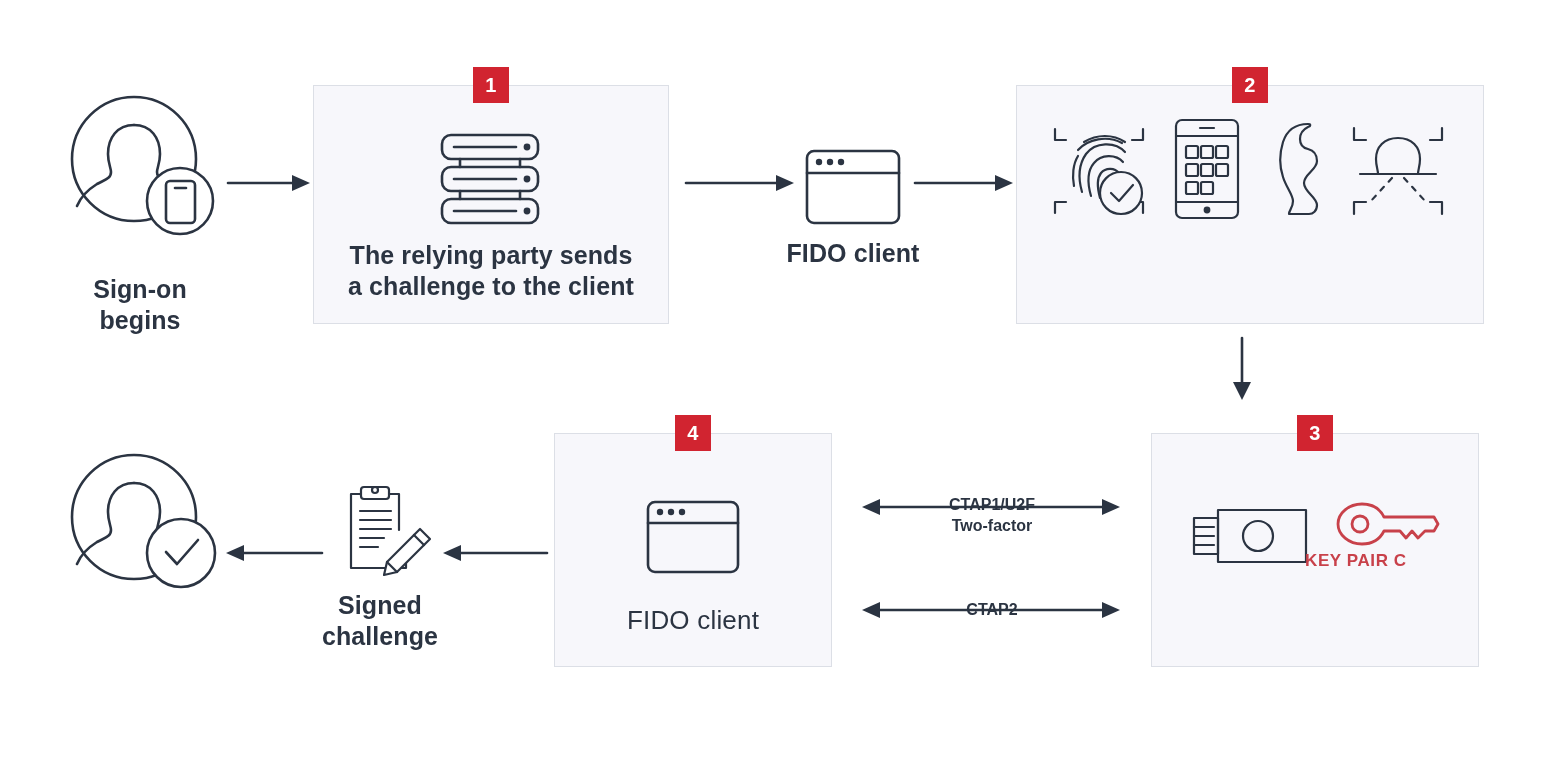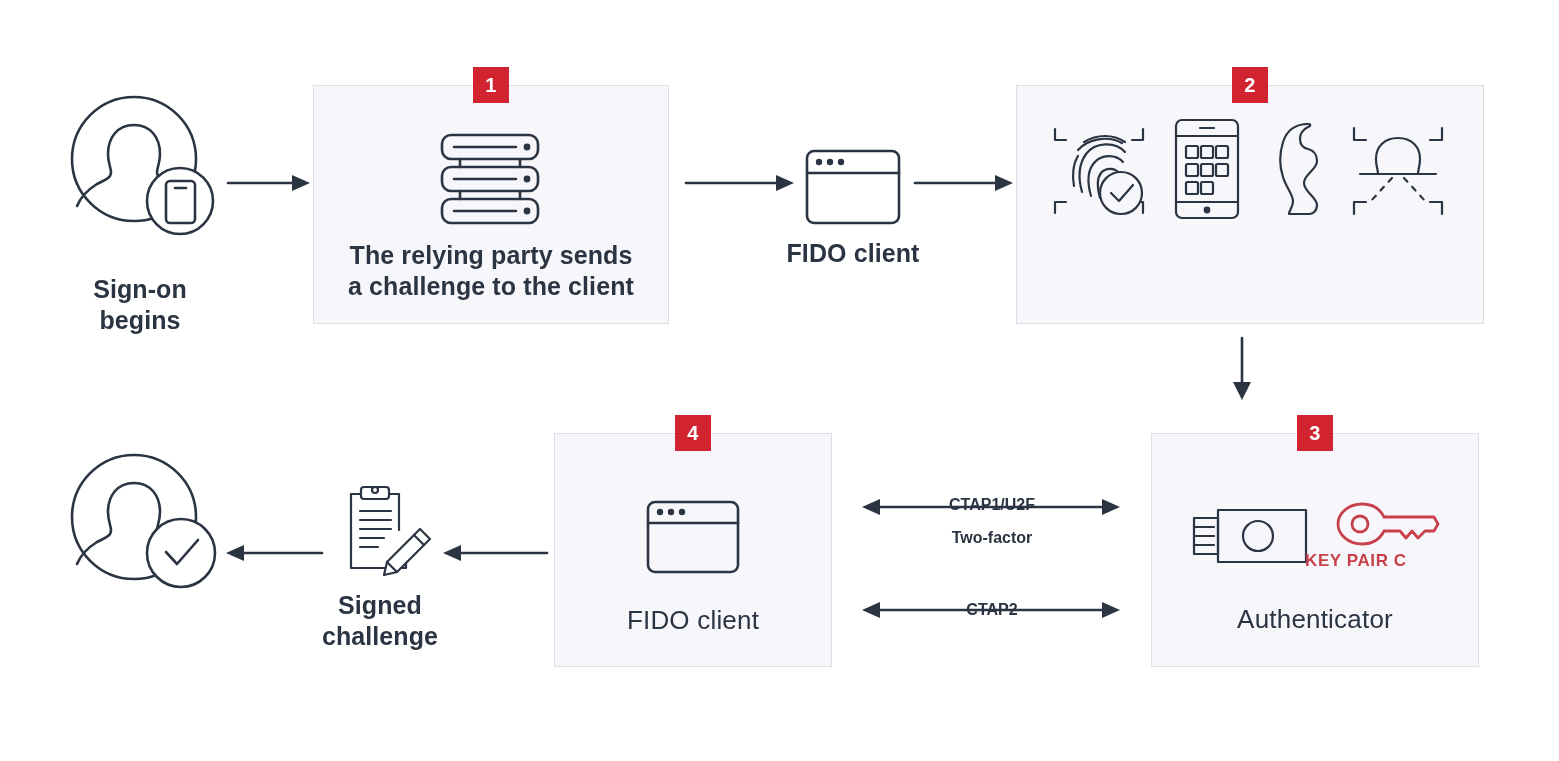--- a/index.html
+++ b/index.html
@@ -239,21 +239,20 @@
   </div>
 
   <div class="abs" style="left:1332px; top:500px;">
     <svg width="108" height="48" viewBox="0 0 108 48">
       <path class="stroke-red" d="M30 4 C17 4 6 13 6 24 C6 35 17 44 30 44 C40 44 48 39 52 31 L68 31 L74 38 L80 31 L86 38 L93 31 L102 31 L106 24 L102 17 L52 17 C48 9 40 4 30 4z"></path>
       <circle class="stroke-red" cx="28" cy="24" r="8"></circle>
     </svg>
   </div>
   <div class="keypair-label" style="left:1305px; top:551px; width:160px;">KEY PAIR C</div>
 
-  <div class="caption cap-xl" style="left:1161px; top:604px; width:308px;">Authenticator</div>
 
   <div class="step-box" style="left:554px; top:433px; width:278px; height:234px;"></div>
   <div class="badge" style="left:675px; top:415px;">4</div>
   <div class="abs" style="left:646px; top:500px;">
     <svg width="94" height="74" viewBox="0 0 94 74">
       <rect class="stroke" x="2" y="2" width="90" height="70" rx="7"></rect>
       <line class="stroke" x1="2" y1="23" x2="92" y2="23"></line>
       <circle class="fill-dark" cx="14" cy="12" r="3.2"></circle>
       <circle class="fill-dark" cx="25" cy="12" r="3.2"></circle>
       <circle class="fill-dark" cx="36" cy="12" r="3.2"></circle>
@@ -262,21 +261,21 @@
   <div class="caption cap-xl" style="left:564px; top:605px; width:258px;">FIDO client</div>
 
   <div class="caption cap-sm" style="left:880px; top:480px; width:224px;">CTAP1/U2F</div>
   <div class="abs" style="left:862px; top:497px;">
     <svg width="258" height="20" viewBox="0 0 258 20">
       <line class="stroke" x1="18" y1="10" x2="240" y2="10"></line>
       <polygon class="fill-dark" points="18,2 0,10 18,18"></polygon>
       <polygon class="fill-dark" points="240,2 258,10 240,18"></polygon>
     </svg>
   </div>
-  <div class="caption cap-sm" style="left:880px; top:513px; width:224px;">Two-factor</div>
+  <div class="caption cap-sm" style="left:880px; top:501px; width:224px;">Two-factor</div>
 
   <div class="caption cap-sm" style="left:880px; top:585px; width:224px;">CTAP2</div>
   <div class="abs" style="left:862px; top:600px;">
     <svg width="258" height="20" viewBox="0 0 258 20">
       <line class="stroke" x1="18" y1="10" x2="240" y2="10"></line>
       <polygon class="fill-dark" points="18,2 0,10 18,18"></polygon>
       <polygon class="fill-dark" points="240,2 258,10 240,18"></polygon>
     </svg>
   </div>
 

